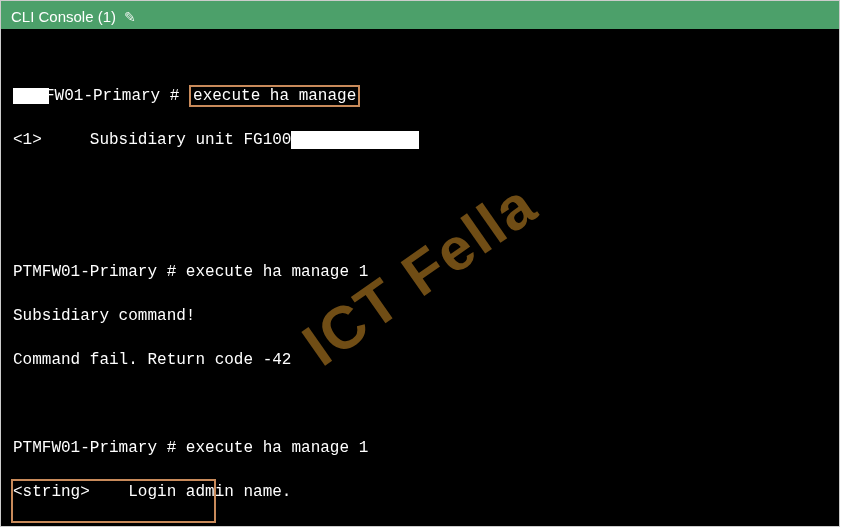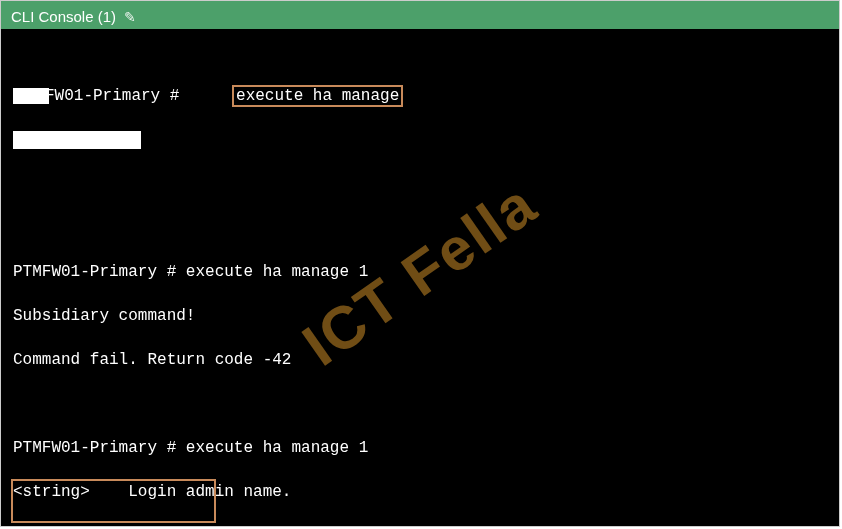--- a/index.html
+++ b/index.html
@@ -58,21 +58,20 @@
       display: inline-block;
       background: #fff;
       width: 128px;
       height: 18px;
       vertical-align: middle;
     }
     .highlight-box-1 {
       border: 2px solid #c88a5a;
       padding: 0 2px;
       display: inline;
-      margin-left: 43px;
     }
     .highlight-box-2 {
       border: 2px solid #c88a5a;
       position: absolute;
       left: 10px;
       top: 450px;
       width: 205px;
       height: 44px;
       pointer-events: none;
     }
@@ -97,21 +96,21 @@
 <body>
 
 <div class="console-window">
   <div class="title-bar">
     <span>CLI Console (1)</span>
     <span class="edit-icon">✎</span>
   </div>
   <div class="terminal">
     <div class="watermark">ICT Fella</div>
 <span class="line"><span class="redact-white"></span><span>FW01-Primary # </span><span class="highlight-box-1">execute ha manage</span></span>
-<span class="line"><span class="redact-white-lg"></span></span>
+<span class="line"><span>&lt;1&gt;     Subsidiary unit FG100</span><span class="redact-white-lg"></span></span>
 <span class="line"></span>
 <span class="line"></span>
 <span class="line">PTMFW01-Primary # execute ha manage 1</span>
 <span class="line">Subsidiary command!</span>
 <span class="line">Command fail. Return code -42</span>
 <span class="line"></span>
 <span class="line">PTMFW01-Primary # execute ha manage 1</span>
 <span class="line">&lt;string&gt;    Login admin name.</span>
 
 

